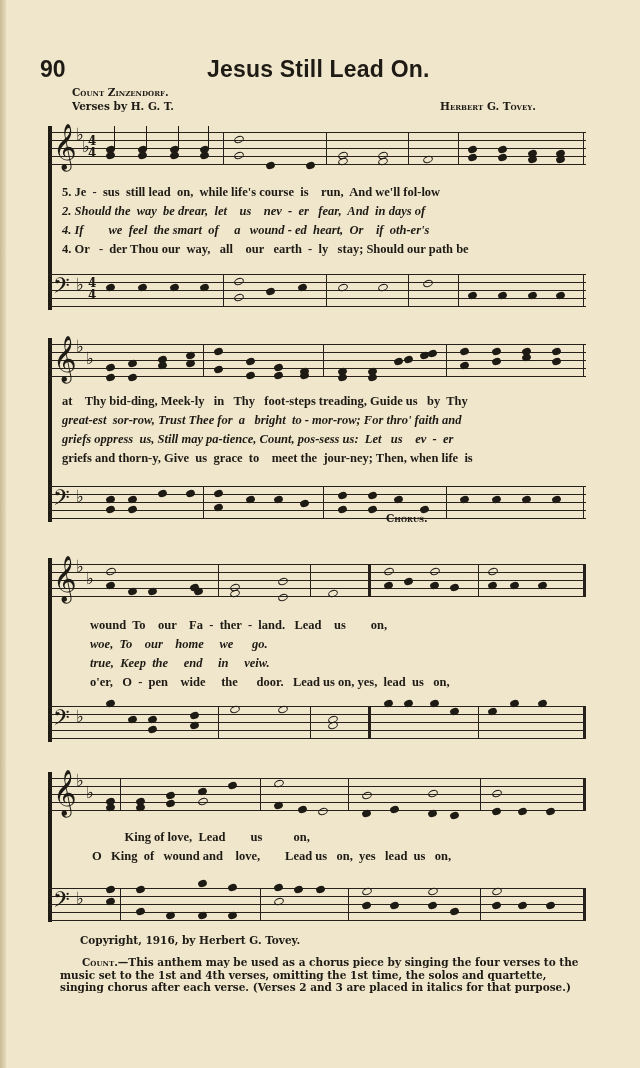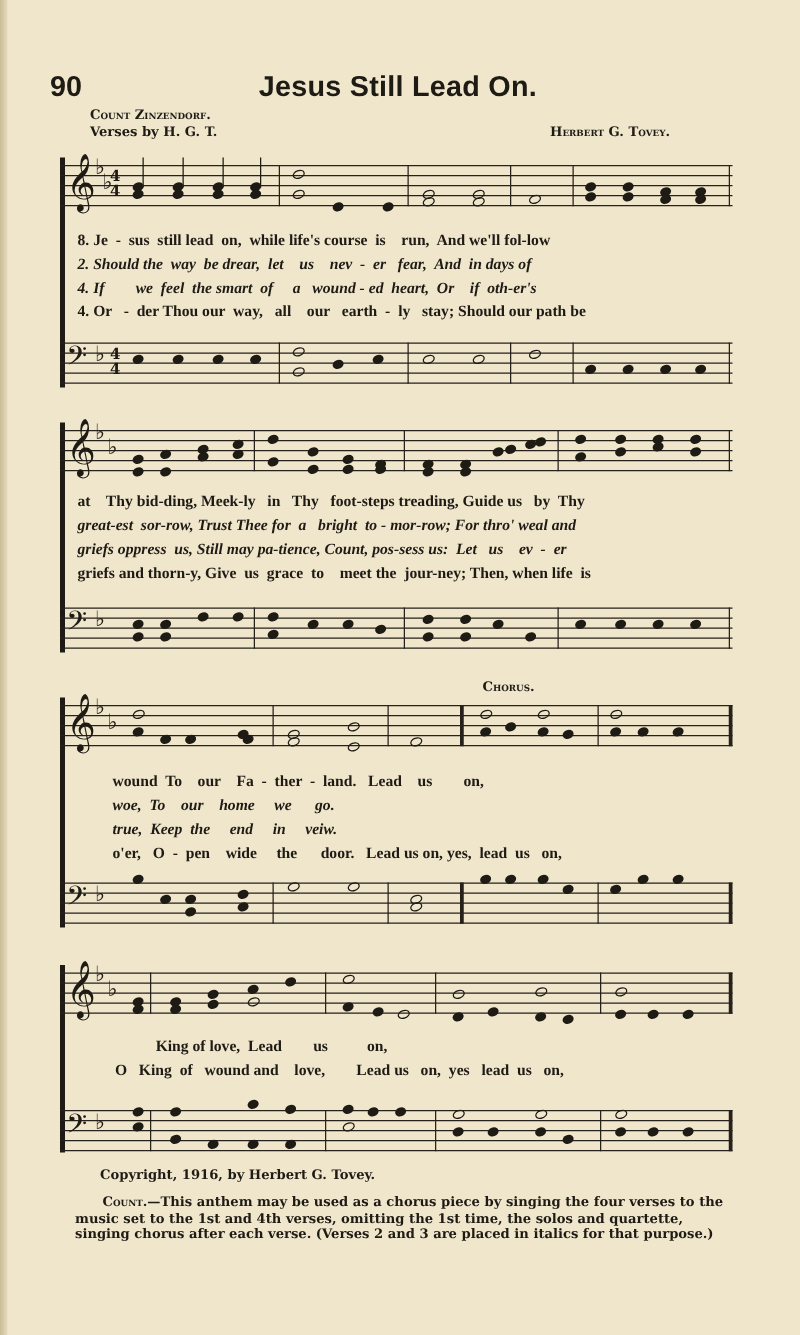--- a/index.html
+++ b/index.html
@@ -112,21 +112,21 @@
     <div class="bar" style="left:360px;top:0;height:33px"></div>
     <div class="note h" style="left:375px;top:6px"></div>
     <div class="bar" style="left:410px;top:0;height:33px"></div>
     <div class="note" style="left:420px;top:18px"></div>
       <div class="note" style="left:450px;top:18px"></div>
       <div class="note" style="left:480px;top:18px"></div>
       <div class="note" style="left:508px;top:18px"></div>
     <div class="bar" style="left:535px;top:0;height:33px"></div>
   </div>
 </div>
-<div class="lyr" style="top:183px;">8. Je  -  sus  still lead  on,  while life's course  is    run,  And we'll fol-low</div>
+<div class="lyr" style="top:183px;">5. Je  -  sus  still lead  on,  while life's course  is    run,  And we'll fol-low</div>
 <div class="lyr it" style="top:202px;">2. Should the  way  be drear,  let    us    nev  -  er   fear,  And  in days of</div>
 <div class="lyr it" style="top:221px;">4. If        we  feel  the smart  of     a   wound - ed  heart,  Or    if  oth-er's</div>
 <div class="lyr" style="top:240px;">4. Or   -  der Thou our  way,   all    our   earth  -  ly   stay; Should our path be</div>
 
 <div class="system" style="top:338px;height:190px;">
   <div class="bracket" style="top:0;height:184px;"></div>
   <div class="staff" style="top:6px;">
     <div class="ln" style="top:0"></div>
       <div class="ln" style="top:8px"></div>
       <div class="ln" style="top:16px"></div>
@@ -201,25 +201,25 @@
       <div class="note" style="left:372px;top:20px"></div>
     <div class="bar" style="left:398px;top:0;height:33px"></div>
     <div class="note" style="left:412px;top:10px"></div>
       <div class="note" style="left:444px;top:10px"></div>
       <div class="note" style="left:474px;top:10px"></div>
       <div class="note" style="left:504px;top:10px"></div>
     <div class="bar" style="left:535px;top:0;height:33px"></div>
   </div>
 </div>
 <div class="lyr" style="top:392px;">at    Thy bid-ding, Meek-ly   in   Thy   foot-steps treading, Guide us   by  Thy</div>
-<div class="lyr it" style="top:411px;">great-est  sor-row, Trust Thee for  a   bright  to - mor-row; For thro' weal and</div>
+<div class="lyr it" style="top:411px;">great-est  sor-row, Trust Thee for  a   bright  to - mor-row; For thro' faith and</div>
 <div class="lyr it" style="top:430px;">griefs oppress  us, Still may pa-tience, Count, pos-sess us:  Let   us    ev  -  er</div>
 <div class="lyr" style="top:449px;">griefs and thorn-y, Give  us  grace  to    meet the  jour-ney; Then, when life  is</div>
 
-<div class="abs chorus-label" style="left:386px;top:544px;">Chorus.</div>
+<div class="abs chorus-label" style="left:386px;top:512px;">Chorus.</div>
 <div class="system" style="top:558px;height:190px;">
   <div class="bracket" style="top:0;height:184px;"></div>
   <div class="staff" style="top:6px;">
     <div class="ln" style="top:0"></div>
       <div class="ln" style="top:8px"></div>
       <div class="ln" style="top:16px"></div>
       <div class="ln" style="top:24px"></div>
       <div class="ln" style="top:32px"></div>
     <div class="clef" style="left:5px;top:-6px;">𝄞</div>
     <div class="flat" style="left:28px;top:-6px;">♭</div>

